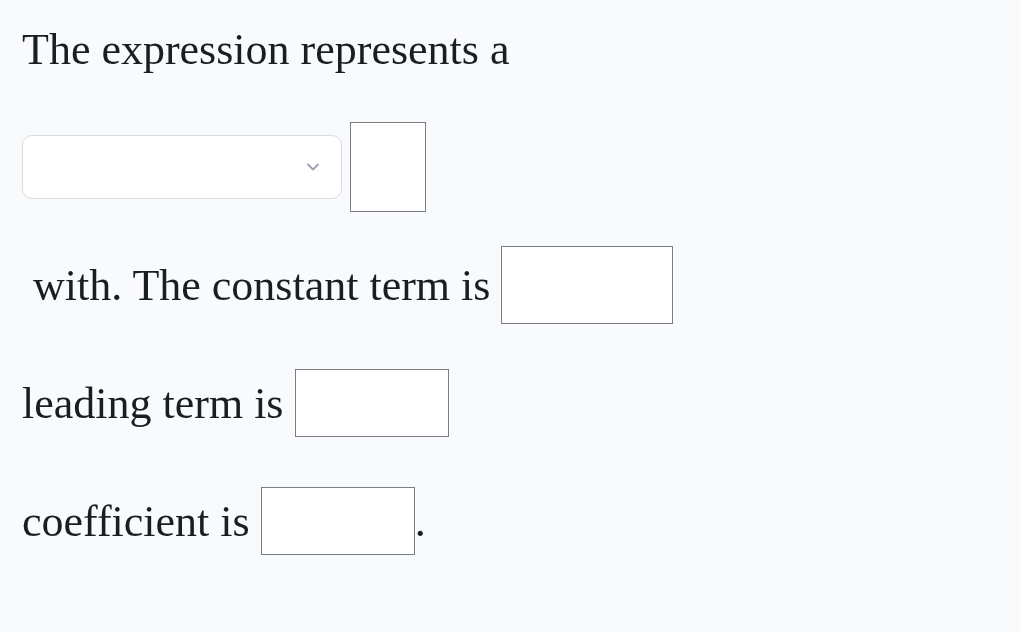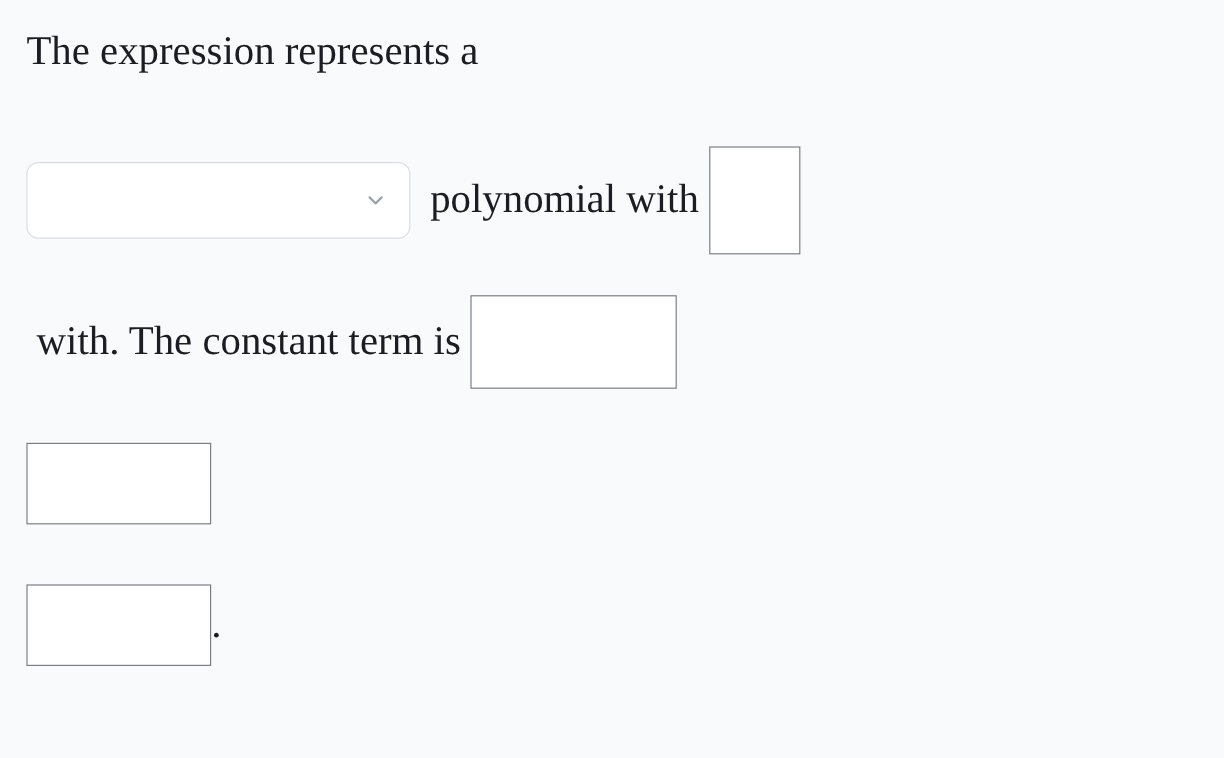--- a/index.html
+++ b/index.html
@@ -51,21 +51,21 @@
   .blank.md { width: 154px; height: 68px; }
   .blank.lg { width: 172px; height: 78px; }
 </style>
 </head>
 <body>
 
 <style>
   .wrap2 {
     box-sizing: border-box;
     padding: 18px 20px 0 22px;
-    font-size: 34px;
+    font-size: 44px;
     color:#1a1d24;
   }
   .line {
     display: flex;
     align-items: center;
     flex-wrap: nowrap;
     min-height: 118px;
   }
   .line .seg { white-space: pre; }
   .line1 { min-height: 84px; align-items: flex-start; padding-top: 6px;}
@@ -78,31 +78,32 @@
   </div>
 
   <div class="line">
     <span class="dropdown">
       <span class="chevron">
         <svg viewBox="0 0 24 24" fill="none" stroke="currentColor" stroke-width="2.2" stroke-linecap="round" stroke-linejoin="round">
           <polyline points="6 9 12 15 18 9"></polyline>
         </svg>
       </span>
     </span>
-    <span class="seg"> polynomial with </span>
     <span class="blank sm"></span>
   </div>
 
   <div class="line">
     <span class="seg"> with. The constant term is </span>
     <span class="blank lg"></span>
   </div>
 
   <div class="line">
+    <span class="seg">leading term is </span>
     <span class="blank md"></span>
   </div>
 
   <div class="line">
+    <span class="seg">coefficient is </span>
     <span class="blank md"></span>
     <span class="seg">.</span>
   </div>
 
 </div>
 
 </body></html>

